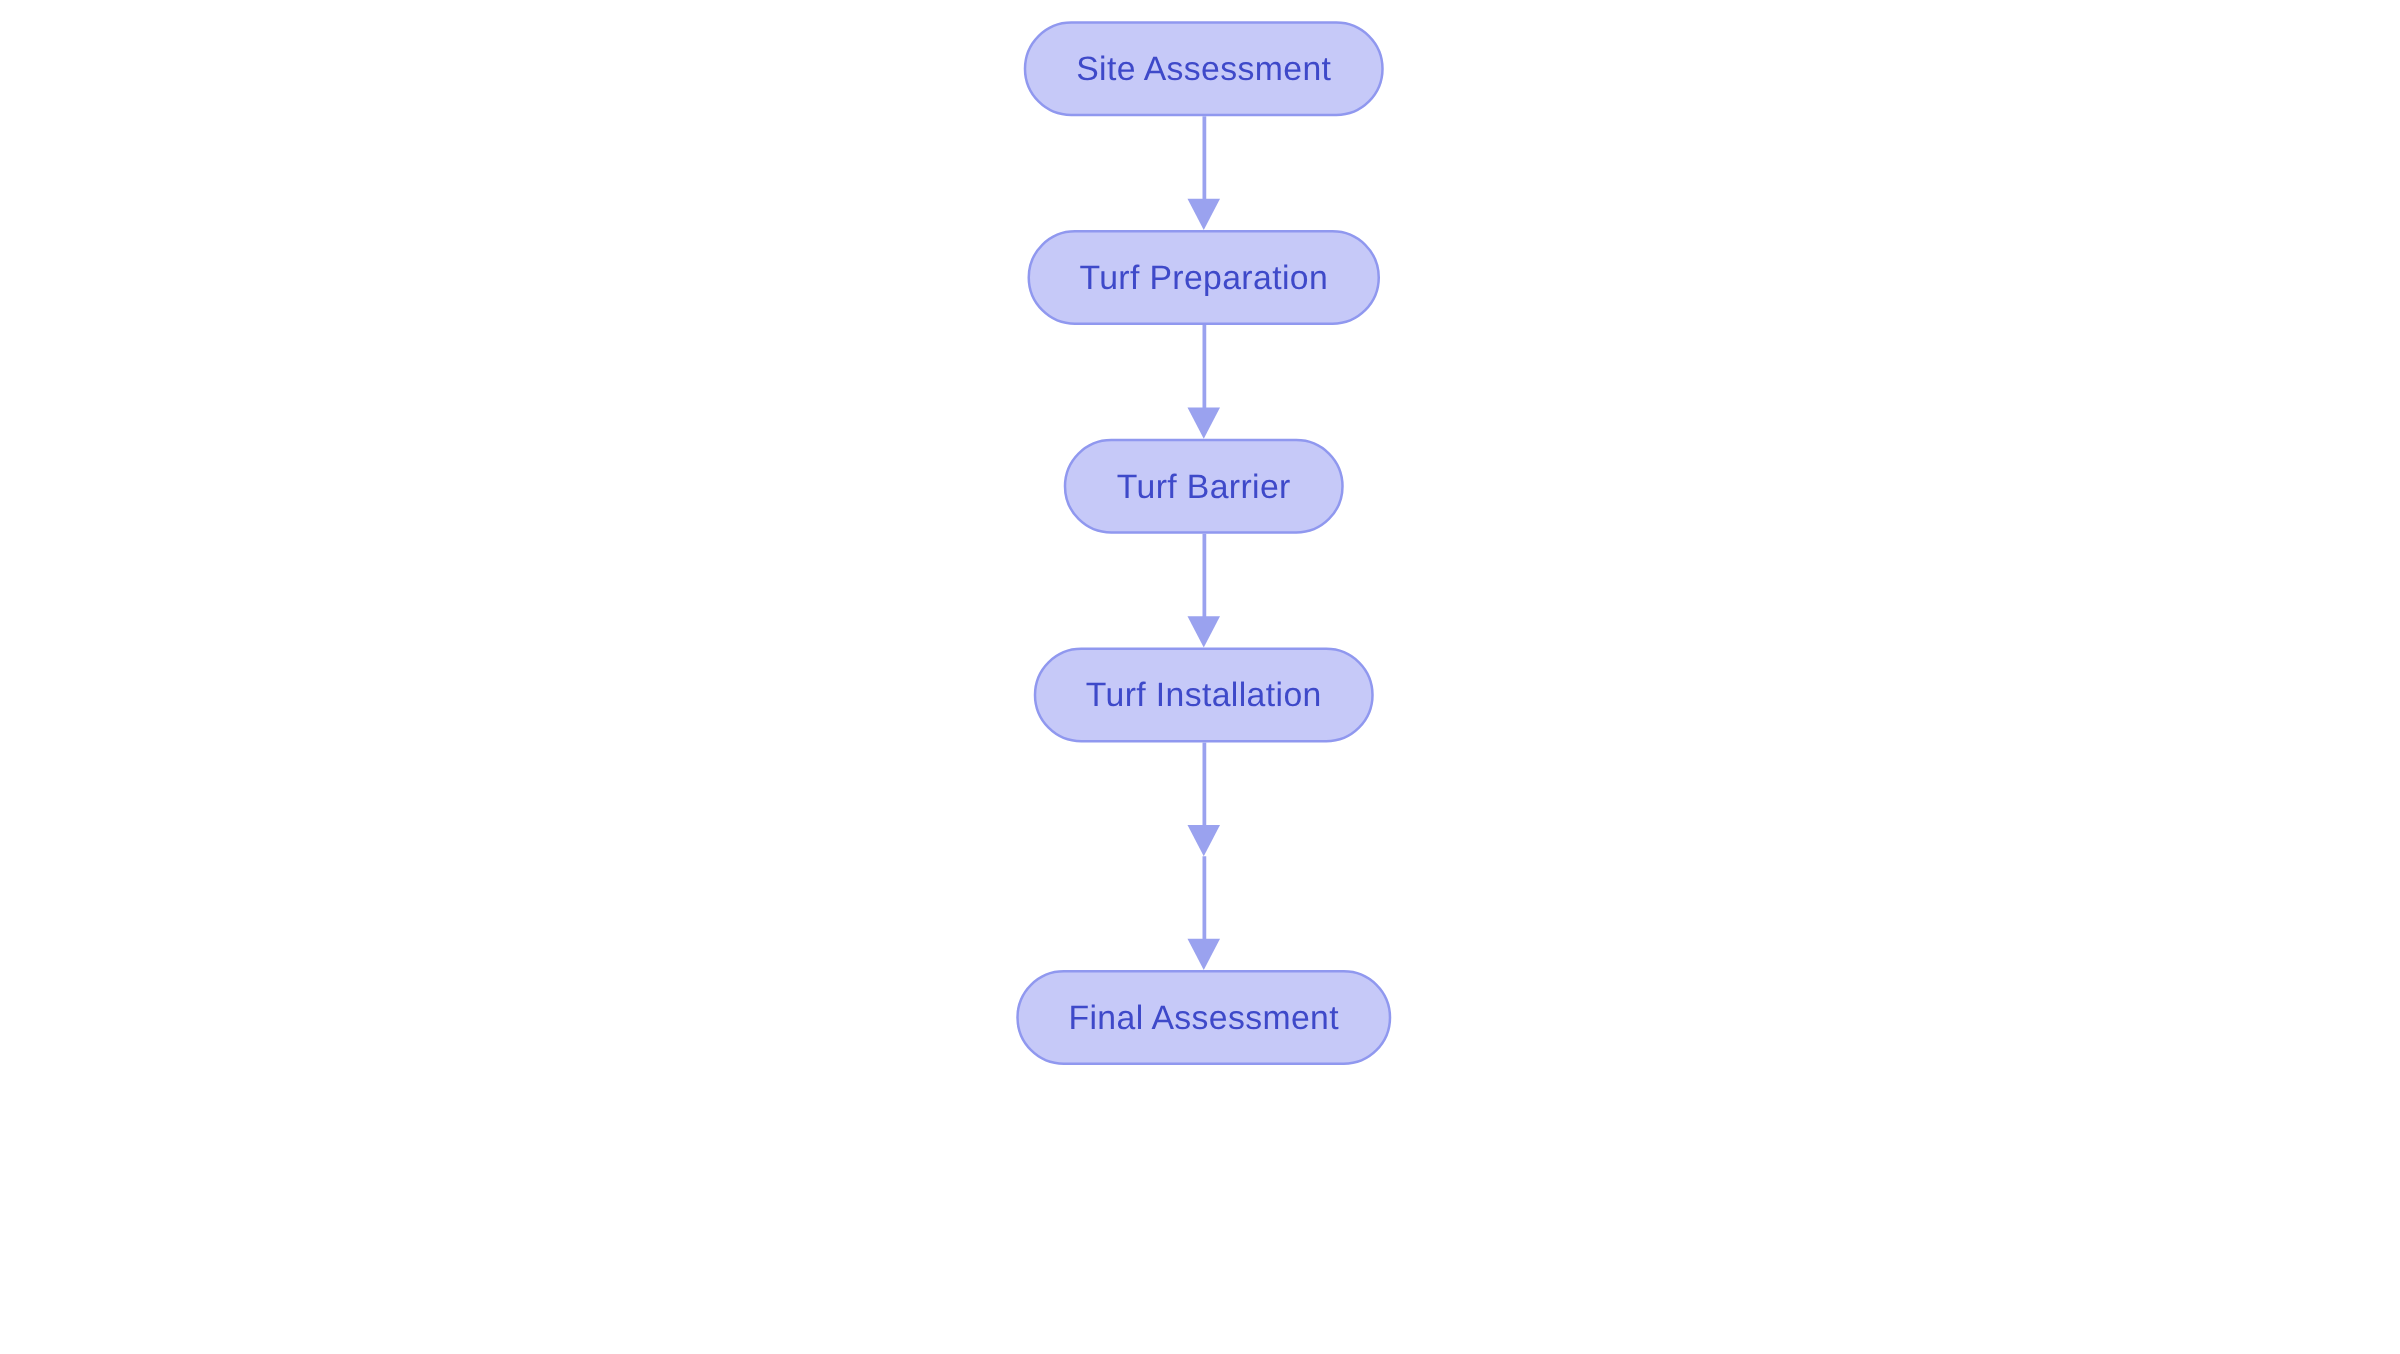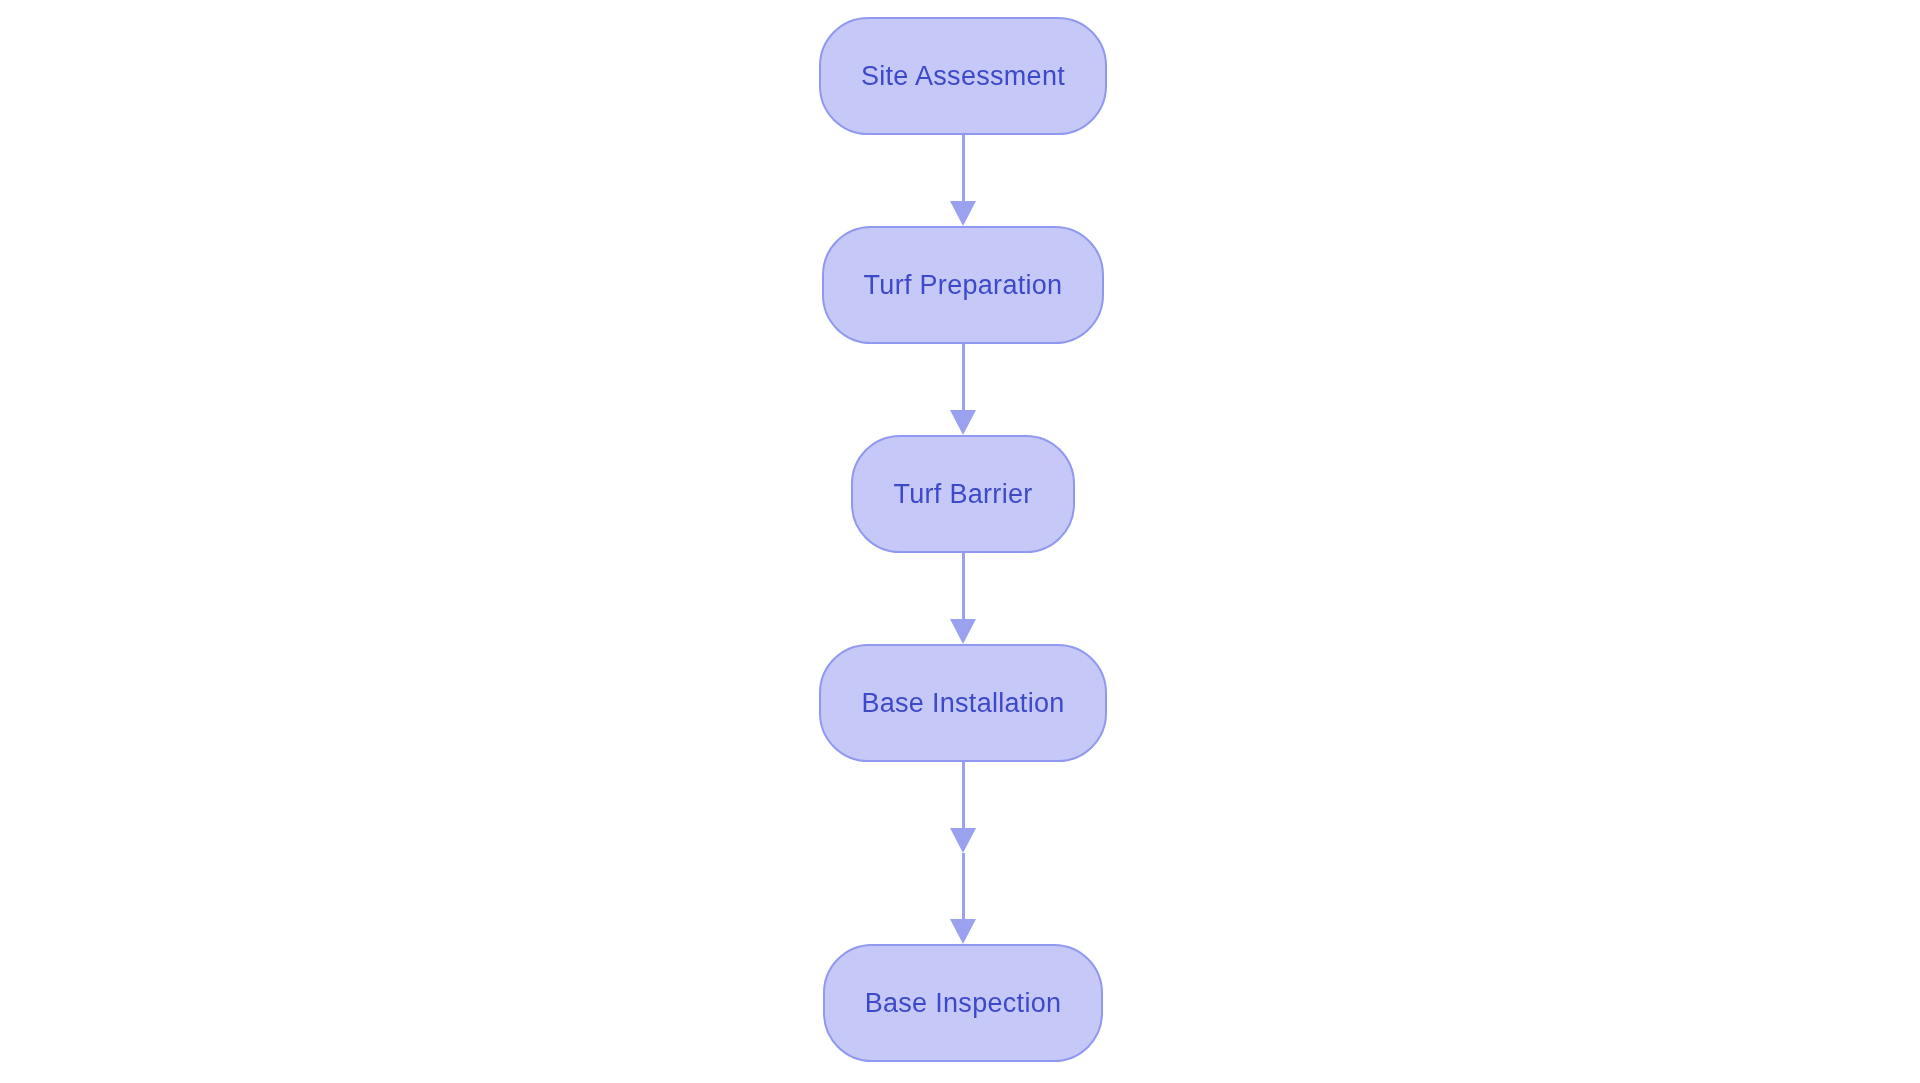--- a/index.html
+++ b/index.html
@@ -25,21 +25,21 @@
   .flow {
     position: absolute;
     top: 17px;
     left: 3px;            
     width: 1920px;
     display: flex;
     flex-direction: column;
     align-items: center;
   }
   .node {
-    height: 118px;
+    height: 76px;
     min-width: 215px;
     padding: 0 40px;
     border: 2px solid var(--node-border);
     background: var(--node-fill);
     color: var(--node-text);
     border-radius: 49px;
     display: flex;
     align-items: center;
     justify-content: center;
     font-size: 27px;
@@ -86,28 +86,28 @@
     <div class="head"></div>
   </div>
 
   <div class="node">Turf Barrier</div>
 
   <div class="connector">
     <div class="line"></div>
     <div class="head"></div>
   </div>
 
-  <div class="node">Base Installation</div>
+  <div class="node">Turf Installation</div>
 
   <div class="connector">
     <div class="line"></div>
     <div class="head"></div>
   </div>
 
 
   <div class="connector">
     <div class="line"></div>
     <div class="head"></div>
   </div>
 
-  <div class="node">Base Inspection</div>
+  <div class="node">Final Assessment</div>
 
 </div>
 
 </body></html>

